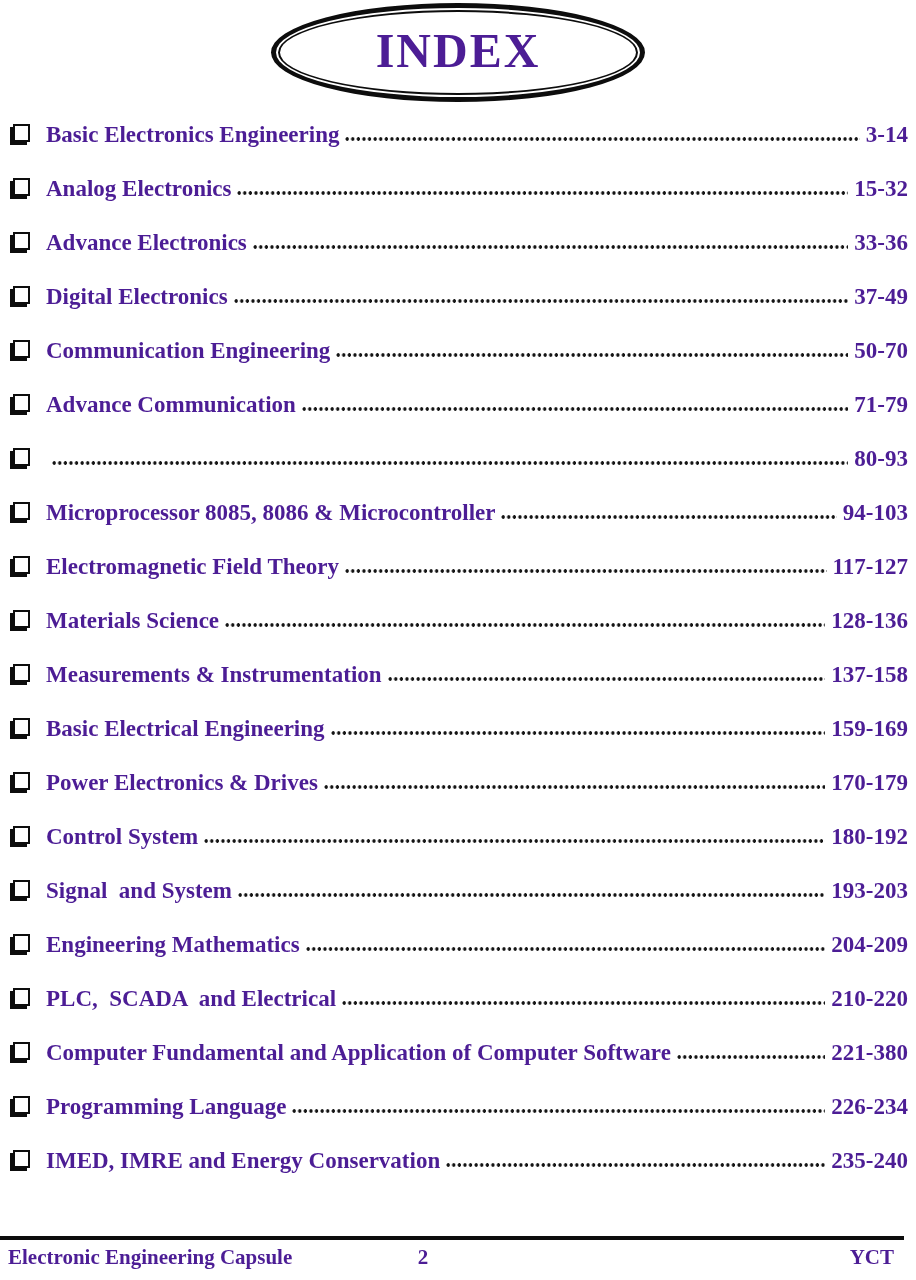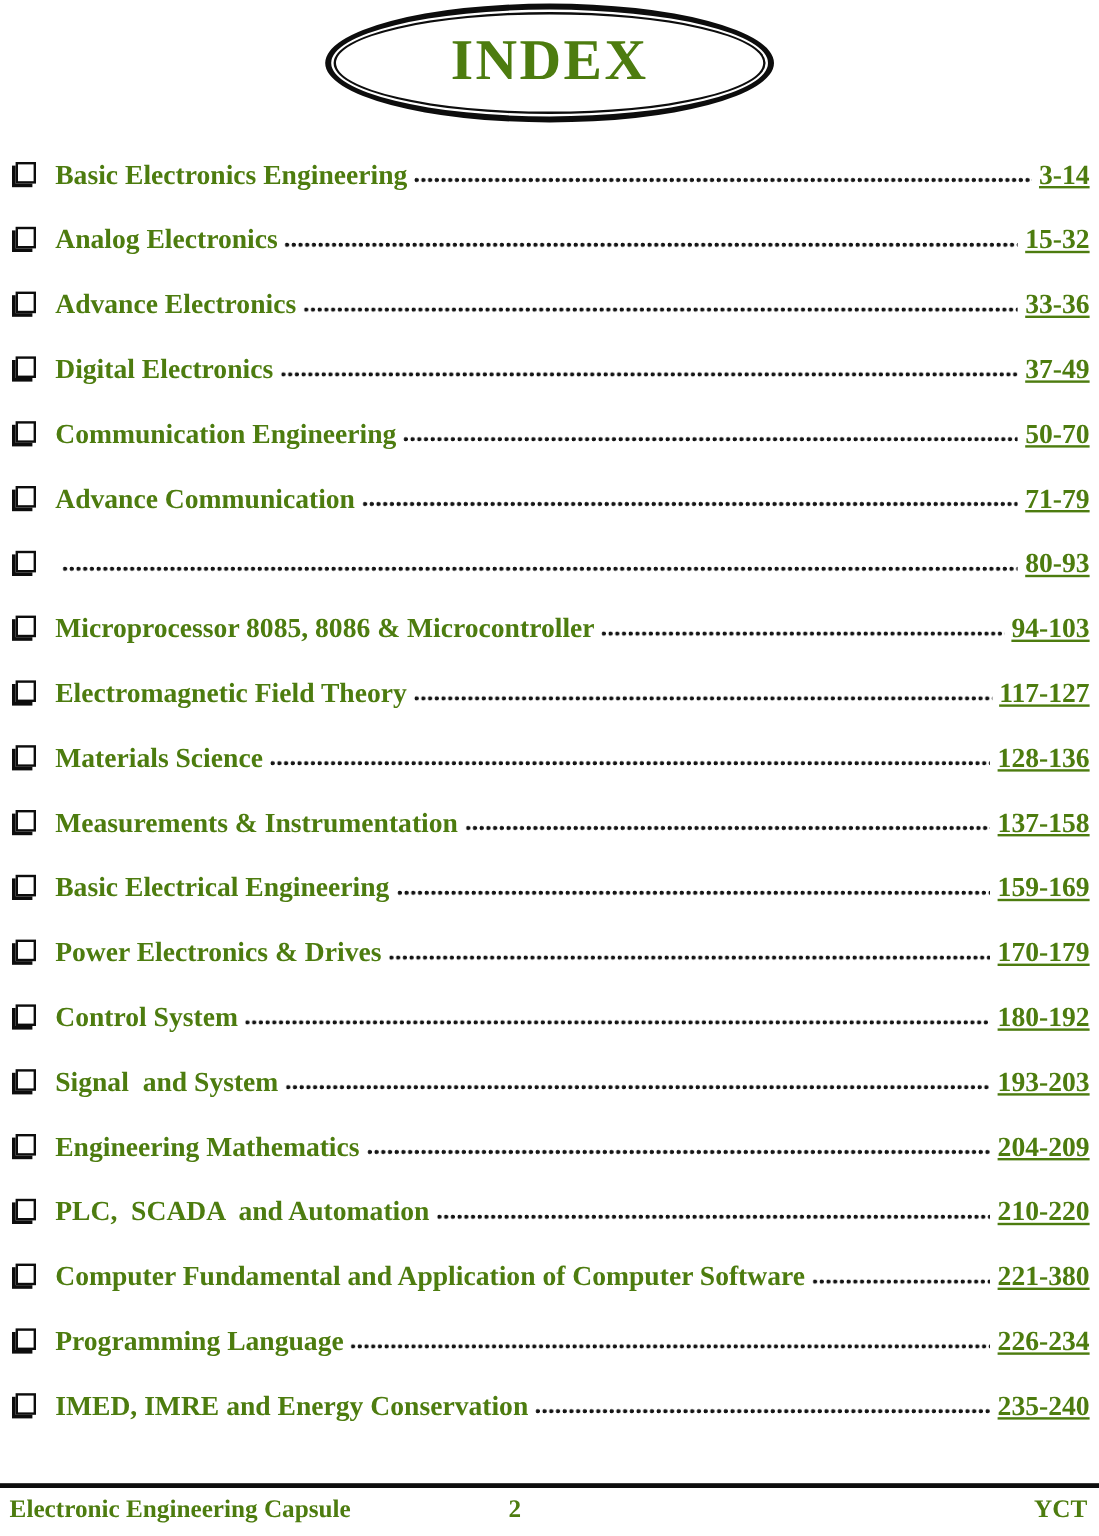--- a/index.html
+++ b/index.html
@@ -6,21 +6,21 @@
     margin: 0;
     padding: 0;
     background: #ffffff;
   }
   * { box-sizing: border-box; }
   .page {
     position: relative;
     width: 916px;
     height: 1280px;
     background: #ffffff;
-    color: #4d7c0f;
+    color: #4c1d95;
     font-family: "Liberation Serif", "DejaVu Serif", serif;
     overflow: hidden;
   }
   
   .title-wrap {
     padding-top: 3px;
     height: 104px;
   }
   .oval-outer {
     width: 374px;
@@ -40,21 +40,21 @@
     justify-content: center;
   }
   .title-text {
     font-size: 48px;
     font-weight: bold;
     letter-spacing: 2px;
     transform: translateY(-2px);
   }
   
   .list {
-    margin-top: 25px;
+    margin-top: 14px;
     padding: 0 8px 0 10px;
   }
   .row {
     display: flex;
     align-items: baseline;
     line-height: 33px;
     margin-bottom: 21px;
     font-size: 23px;
     font-weight: bold;
   }
@@ -77,27 +77,26 @@
     height: 6px;
     align-self: flex-end;
     margin: 0 6px 9px 6px;
     background-image: radial-gradient(circle at 2.2px 3px, #141414 1.5px, transparent 2px);
     background-size: 5.6px 6px;
     background-repeat: repeat-x;
   }
   .pages {
     flex: 0 0 auto;
     white-space: nowrap;
-    text-decoration: underline;
   }
   
   .footer {
     position: absolute;
     left: 0;
-    right: 0;
+    right: 12px;
     bottom: 0;
     border-top: 4px solid #0d0d0d;
     padding: 5px 10px 10px 8px;
     display: flex;
     align-items: center;
     font-size: 21px;
     font-weight: bold;
   }
   .footer .f-left  { flex: 1 1 0; text-align: left; }
   .footer .f-center{ flex: 0 0 auto; text-align: center; transform: translateX(-28px); }
@@ -224,21 +223,21 @@
 
     <div class="row">
       <span class="bullet"></span>
       <span class="label">Engineering Mathematics</span>
       <span class="dots"></span>
       <span class="pages">204-209</span>
     </div>
 
     <div class="row">
       <span class="bullet"></span>
-      <span class="label">PLC,  SCADA  and Automation</span>
+      <span class="label">PLC,  SCADA  and Electrical</span>
       <span class="dots"></span>
       <span class="pages">210-220</span>
     </div>
 
     <div class="row">
       <span class="bullet"></span>
       <span class="label">Computer Fundamental and Application of Computer Software</span>
       <span class="dots"></span>
       <span class="pages">221-380</span>
     </div>

